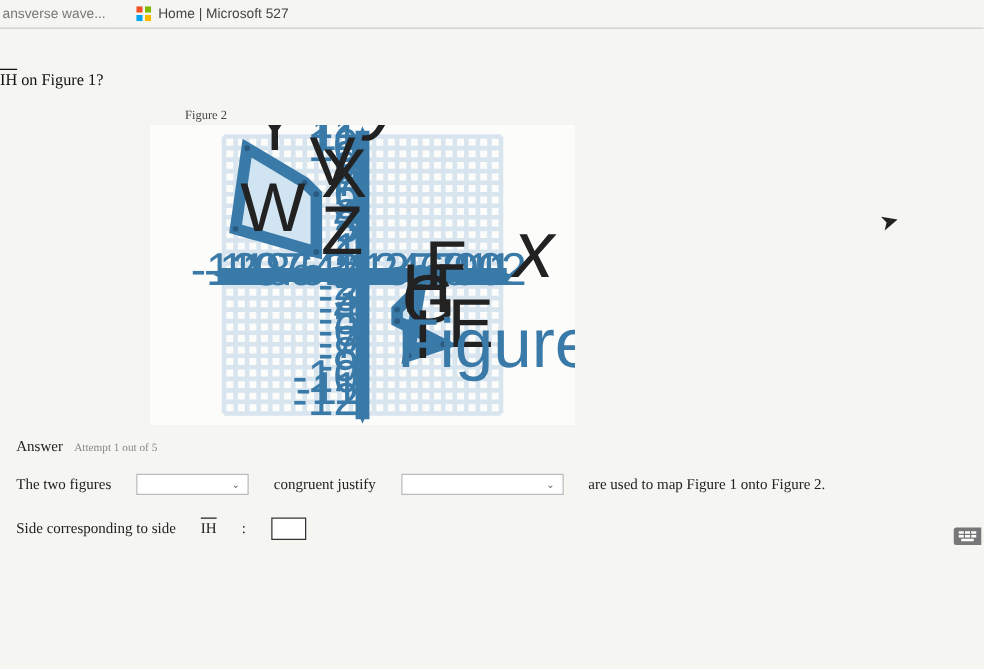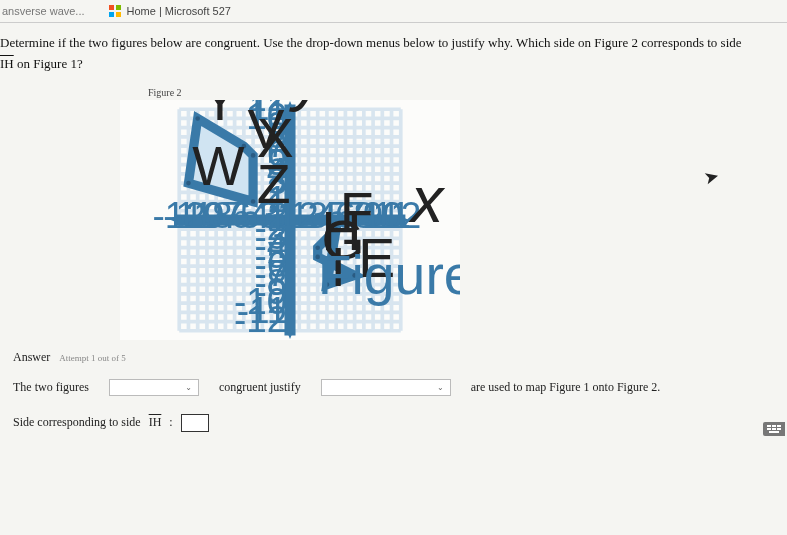--- a/index.html
+++ b/index.html
@@ -55,21 +55,21 @@
     min-width: 90px;
     border: 1px solid #bbb;
     background: #fff;
     padding: 3px 6px;
     font-size: 11px;
     display: flex; justify-content: space-between; align-items: center;
     gap: 16px;
   }
   .dropdown.wide { min-width: 130px; }
   .chev { font-size: 8px; color: #666; }
-  .ih-row { display:flex; align-items:center; gap:8px; margin-top:18px; font-size:12px; }
+  .ih-row { display:flex; align-items:center; gap:20px; margin-top:18px; font-size:12px; }
   .ih-box { width: 28px; height: 18px; border: 1px solid #333; background:#fff; }
   .cursor { position:absolute; top:166px; left:704px; font-size:18px; transform: rotate(-15deg); }
   .kb-icon {
     position:absolute; right:2px; top:422px;
     width:22px; height:14px;
     background:#777; border-radius:2px 0 0 2px;
     display:flex; align-items:center; justify-content:center;
   }
   .kb-icon::after{
     content:""; width:14px; height:8px;
@@ -105,21 +105,21 @@
         <rect x="7" y="0" width="5" height="5" fill="#7fba00"></rect>
         <rect x="0" y="7" width="5" height="5" fill="#00a4ef"></rect>
         <rect x="7" y="7" width="5" height="5" fill="#ffb900"></rect>
       </svg>
     </span>
     <span>Home | Microsoft 527</span>
   </span>
 </div>
 
 <div class="question">
-  <span>Determine if the two figures below are congruent. Use the drop-down menus below to justify why. Which side on Figure 2 corresponds to side</span><br>
+  <br>
   <span class="overline">IH</span><span> on Figure 1?</span>
 </div>
 
 <div class="fig-wrap">
   <div class="fig-title">Figure 2</div>
   <div class="chart">
     <svg id="plane-svg" viewBox="-13 -13 26 26" width="340" height="240" style="transform: scaleY(-1)">
       <g id="plane-content">
           <line x1="-12" y1="-12" x2="-12" y2="12" class="gridline"></line>
           <line x1="-12" y1="-12" x2="12" y2="-12" class="gridline"></line>

